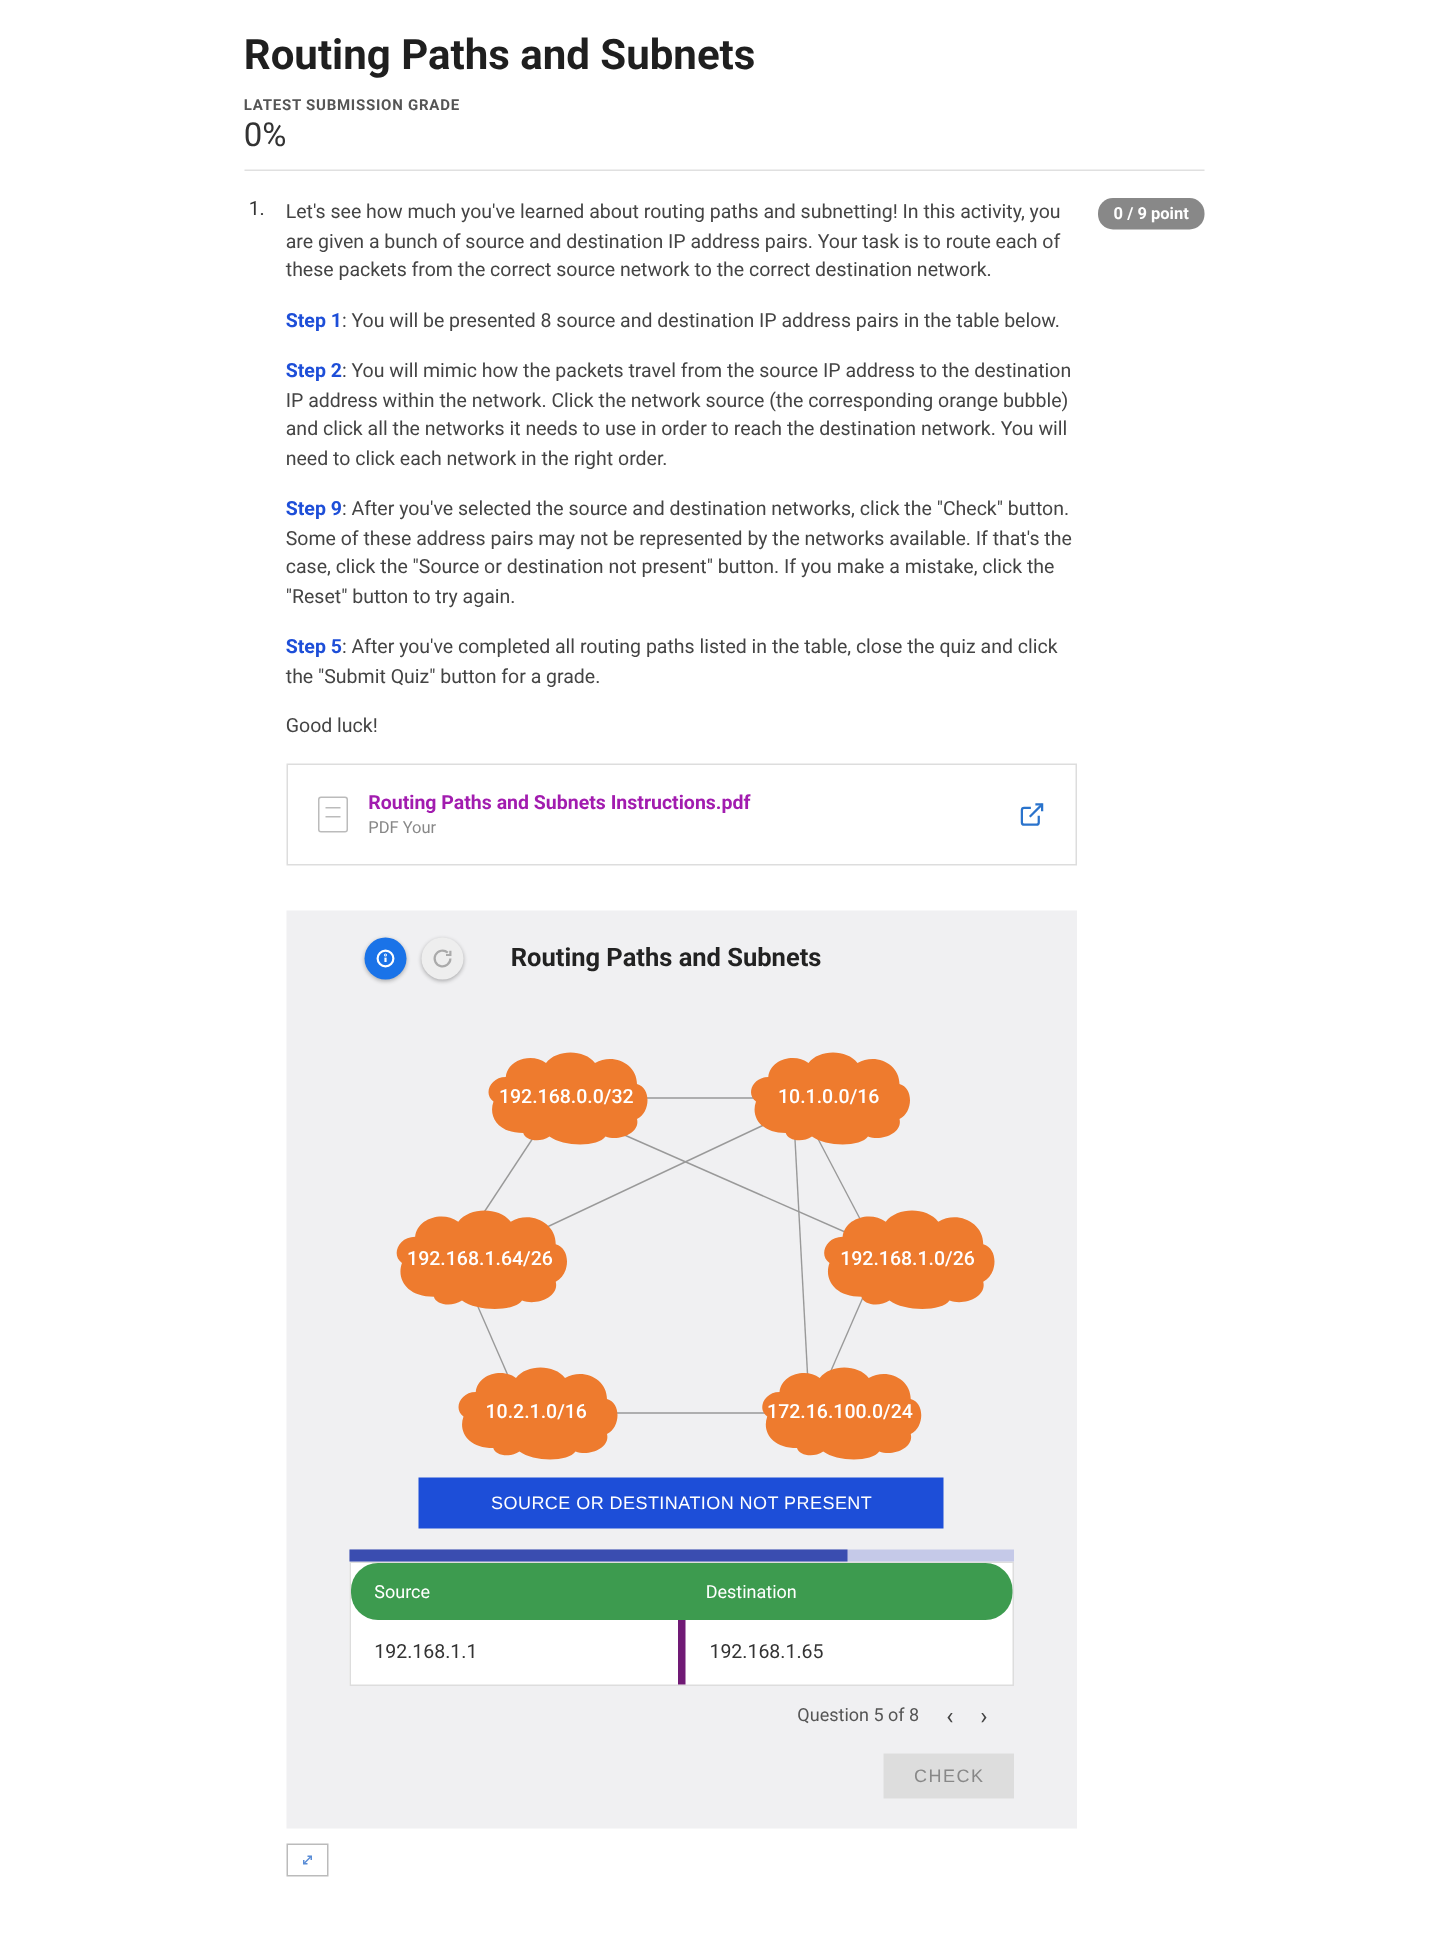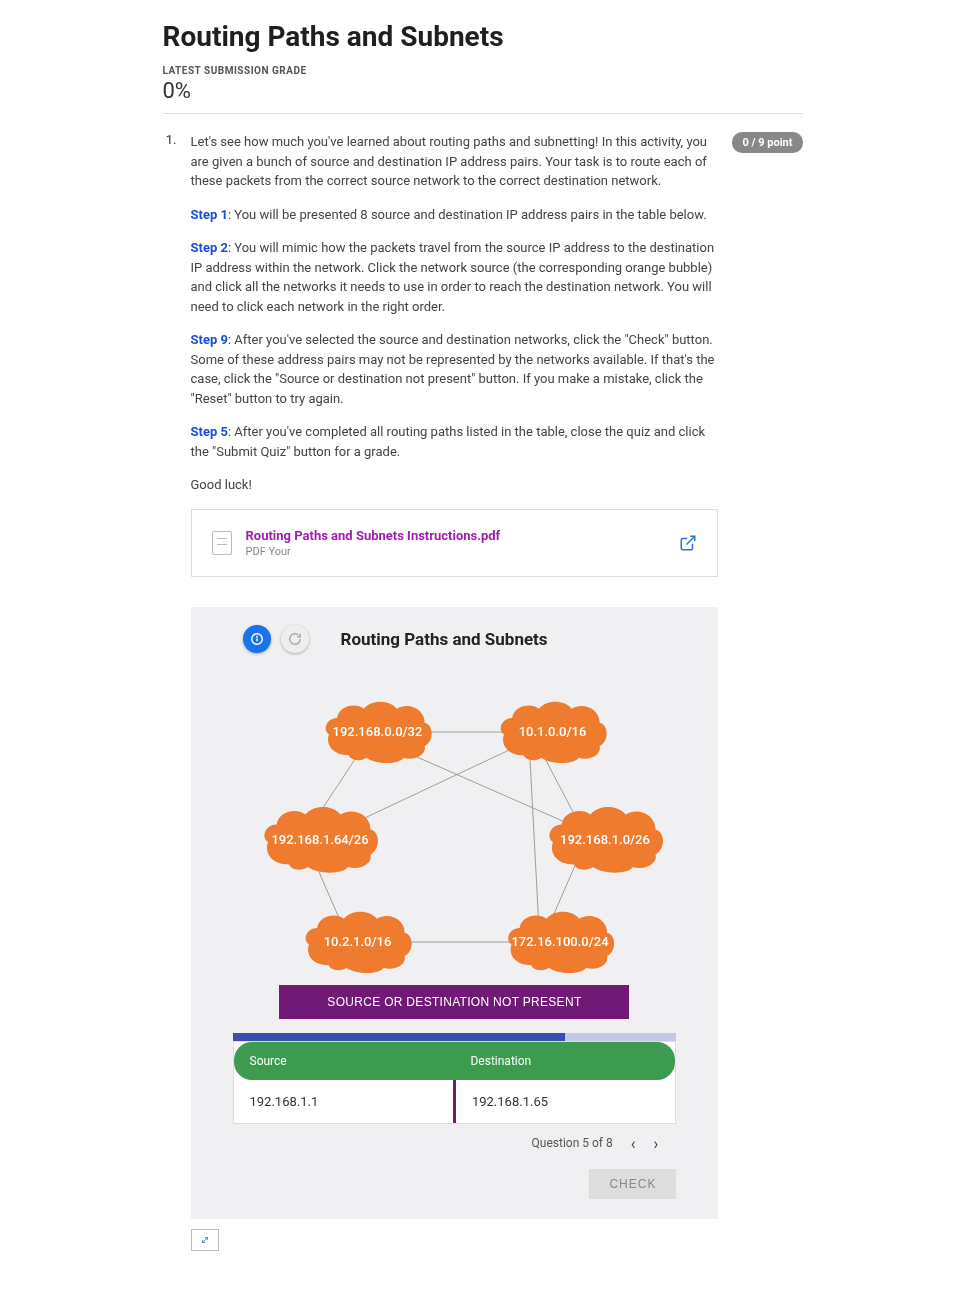--- a/index.html
+++ b/index.html
@@ -32,30 +32,30 @@
   .round-btn.blue { background:#1a73e8; color:#fff; }
   .round-btn.grey { background:#eee; color:#aaa; }
   .activity-title { font-size:17px; font-weight:700; color:#222; margin-left:22px; }
   
   .diagram { position:relative; width:100%; height:310px; }
   .diagram svg { position:absolute; inset:0; width:100%; height:100%; }
   .cloud { position:absolute; display:flex; align-items:center; justify-content:center; color:#fff; font-size:13px; font-weight:500; cursor:pointer; }
   .cloud svg { width:100%; height:100%; position:absolute; inset:0; z-index:0; }
   .cloud span { position:relative; z-index:1; }
   
-  .btn-notpresent { display:block; width:350px; margin:8px auto 0; background:#701a75; color:#fff; font-size:12px; font-weight:500; padding:10px; text-align:center; border:none; cursor:pointer; letter-spacing:0.3px; }
+  .btn-notpresent { display:block; width:350px; margin:8px auto 0; background:#1d4ed8; color:#fff; font-size:12px; font-weight:500; padding:10px; text-align:center; border:none; cursor:pointer; letter-spacing:0.3px; }
   
   .progress { height:8px; background:#c5c9e8; margin:14px 30px 0; position:relative; }
   .progress-fill { height:100%; background:#3a4db0; width:75%; }
   
   .table-wrap { margin:0 30px; border:1px solid #ddd; background:#fff; }
   .thead { display:flex; background:#3d9b4f; color:#fff; font-size:12px;border-radius:18px; }
   .thead > div { flex:1; padding:12px 16px; }
   .trow { display:flex; font-size:13px; }
-  .trow > div { flex:1; padding:14px 16px; border-right:3px solid #701a75; }
+  .trow > div { flex:1; padding:14px 16px; border-right:5px solid #701a75; }
   .trow > div:last-child { border-right:none; }
   
   .pager { display:flex; align-items:center; justify-content:flex-end; gap:18px; padding:10px 18px; font-size:12px; color:#555; margin:0 30px; }
   .pager .nav-arrow { cursor:pointer; font-size:16px; color:#444; }
   
   .check-row { display:flex; justify-content:flex-end; margin:6px 30px 0; }
   .check-btn { background:#ddd; color:#888; font-size:12px; letter-spacing:1px; padding:8px 20px; border:none; cursor:pointer; }
   
   .expand-box { border:1px solid #bbb; width:28px; height:22px; display:flex; align-items:center; justify-content:center; margin-top:10px; cursor:pointer; }
   .expand-box svg { width:12px; height:12px; color:#5a8dd6; }

